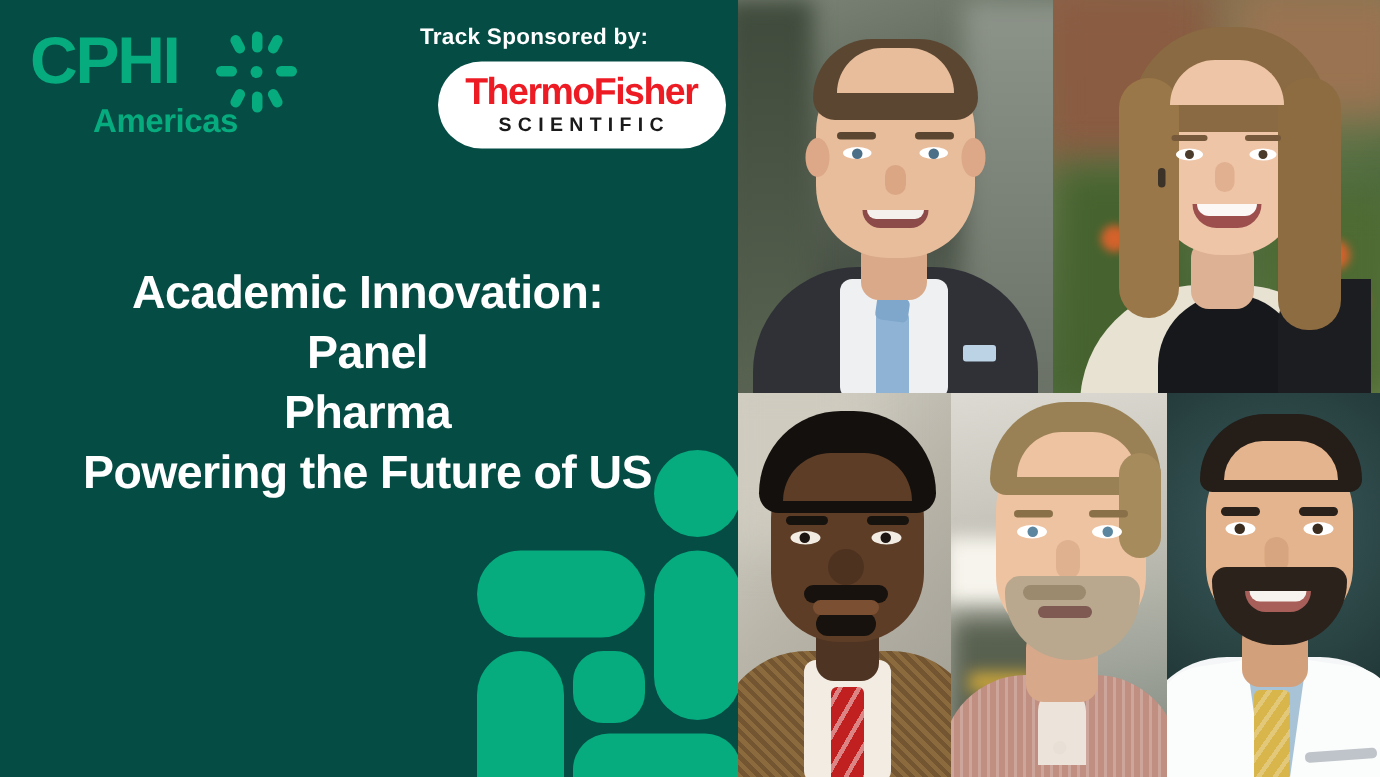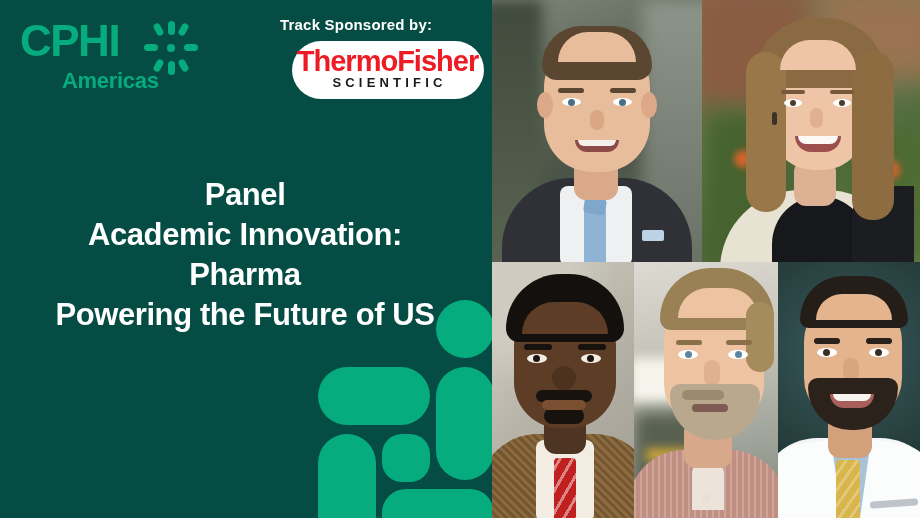--- a/index.html
+++ b/index.html
@@ -97,21 +97,21 @@
     background: #ffffff;
     border-radius: 29px;
     display: flex;
     flex-direction: column;
     align-items: center;
     justify-content: center;
     box-sizing: border-box;
   }
   #thermo-name {
     color: #ed1c24;
-    font-size: 29px;
+    font-size: 25px;
     font-weight: bold;
     letter-spacing: -1px;
     line-height: 25px;
     white-space: nowrap;
   }
   #thermo-sub {
     color: #1a1a1a;
     font-size: 13px;
     font-weight: bold;
     letter-spacing: 4.2px;
@@ -192,22 +192,22 @@
 
     <div id="sponsor-block">
       <p id="sponsor-label">Track Sponsored by:</p>
       <div id="thermo-badge">
         <div id="thermo-name">ThermoFisher</div>
         <div id="thermo-sub">SCIENTIFIC</div>
       </div>
     </div>
 
     <div id="headline">
+      <span class="hl-line">Academic Innovation:</span>
       <span class="hl-line">Panel</span>
-      <span class="hl-line">Academic Innovation:</span>
       <span class="hl-line">Pharma</span>
       <span class="hl-line">Powering the Future of US</span>
     </div>
 
   </div>
 
   <div id="photo-grid">
 
     <div id="photo-row-top">
 

